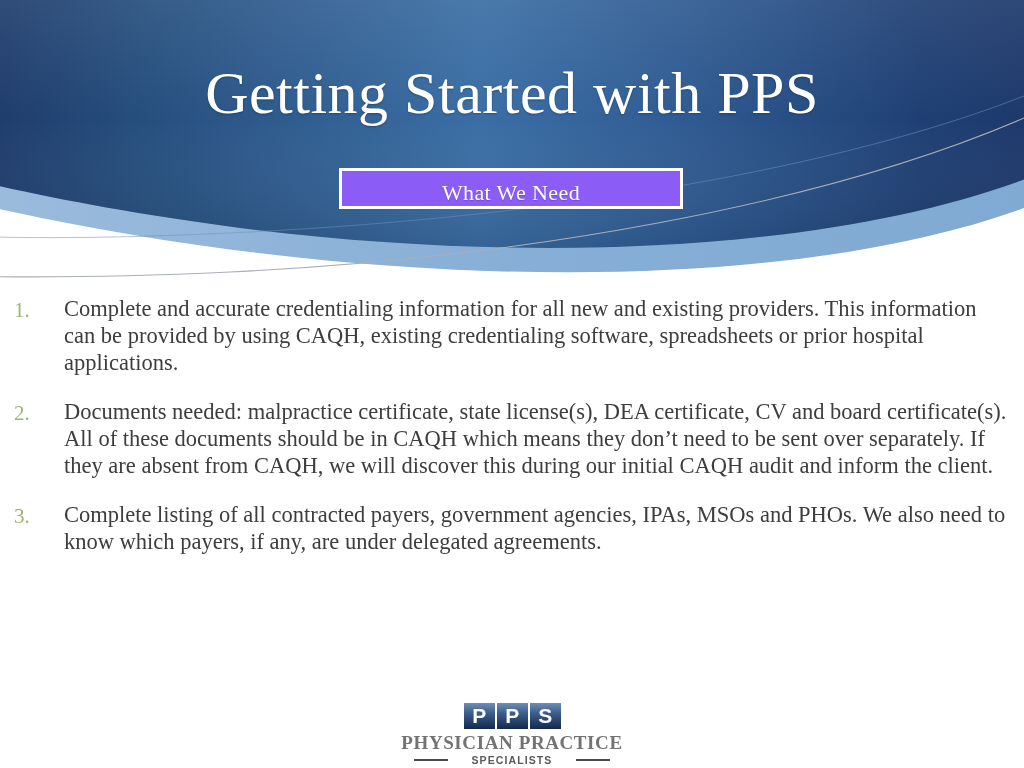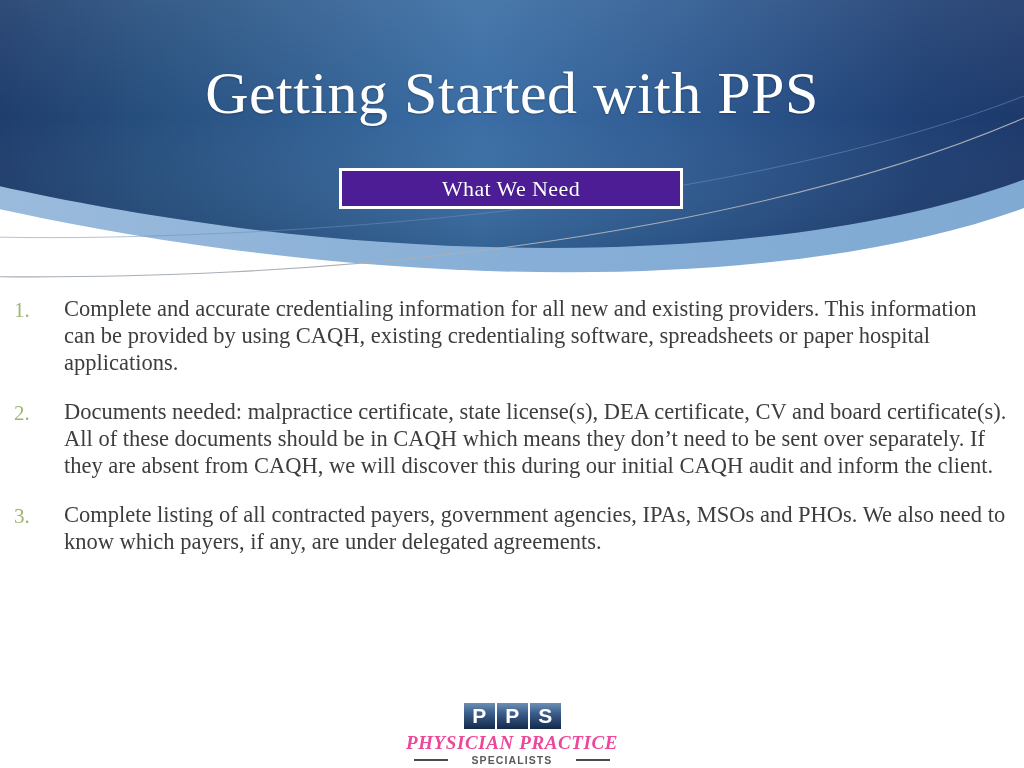--- a/index.html
+++ b/index.html
@@ -42,24 +42,24 @@
   }
 
   
   #subtitle-chip {
     position: absolute;
     left: 339px;
     top: 168px;
     width: 344px;
     height: 41px;
     box-sizing: border-box;
-    background: #4c1d95;
+    background: #8b5cf6;
     border: 3px solid #ffffff;
     display: flex;
-    align-items: center;
+    align-items: flex-end;
     justify-content: center;
   }
   #subtitle-chip .chip-label {
     color: #ffffff;
     font-size: 22px;
     letter-spacing: 0.4px;
     white-space: nowrap;
     text-shadow: 0 1px 1px rgba(0,0,0,0.18);
   }
 
@@ -144,27 +144,26 @@
     color: #ffffff;
     font-family: "Liberation Sans", "DejaVu Sans", sans-serif;
     font-weight: bold;
     font-size: 21px;
     line-height: 26px;
     text-align: center;
     letter-spacing: -0.5px;
   }
   #logo-wordmark {
     margin-top: 3px;
-    color: #ec4899;
+    color: #737373;
     font-size: 19px;
     font-weight: bold;
     letter-spacing: 0.6px;
     line-height: 21px;
     white-space: nowrap;
-    font-style: italic;
   }
   #logo-tagline-row {
     display: flex;
     align-items: center;
     gap: 24px;
     margin-top: 1px;
   }
   .tag-rule {
     width: 34px;
     height: 2px;
@@ -235,21 +234,21 @@
   <div id="slide-title">Getting Started with PPS</div>
 
   <div id="subtitle-chip">
     <span class="chip-label">What We Need</span>
   </div>
 
   <div id="body-list">
 
     <div class="list-item">
       <div class="marker">1.</div>
-      <div class="item-text">Complete and accurate credentialing information for all new and existing providers.  This information can be provided by using CAQH, existing credentialing software, spreadsheets or paper hospital applications.</div>
+      <div class="item-text">Complete and accurate credentialing information for all new and existing providers.  This information can be provided by using CAQH, existing credentialing software, spreadsheets or prior hospital applications.</div>
     </div>
 
     <div class="list-item">
       <div class="marker">2.</div>
       <div class="item-text wide">Documents needed: malpractice certificate, state license(s), DEA certificate, CV and board certificate(s).  All of these documents should be in CAQH which means they don’t need to be sent over separately.  If they are absent from CAQH, we will discover this during our initial CAQH audit and inform the client.</div>
     </div>
 
     <div class="list-item">
       <div class="marker">3.</div>
       <div class="item-text">Complete listing of all contracted payers, government agencies, IPAs, MSOs and PHOs.  We also need to know which payers, if any, are under delegated agreements.</div>

